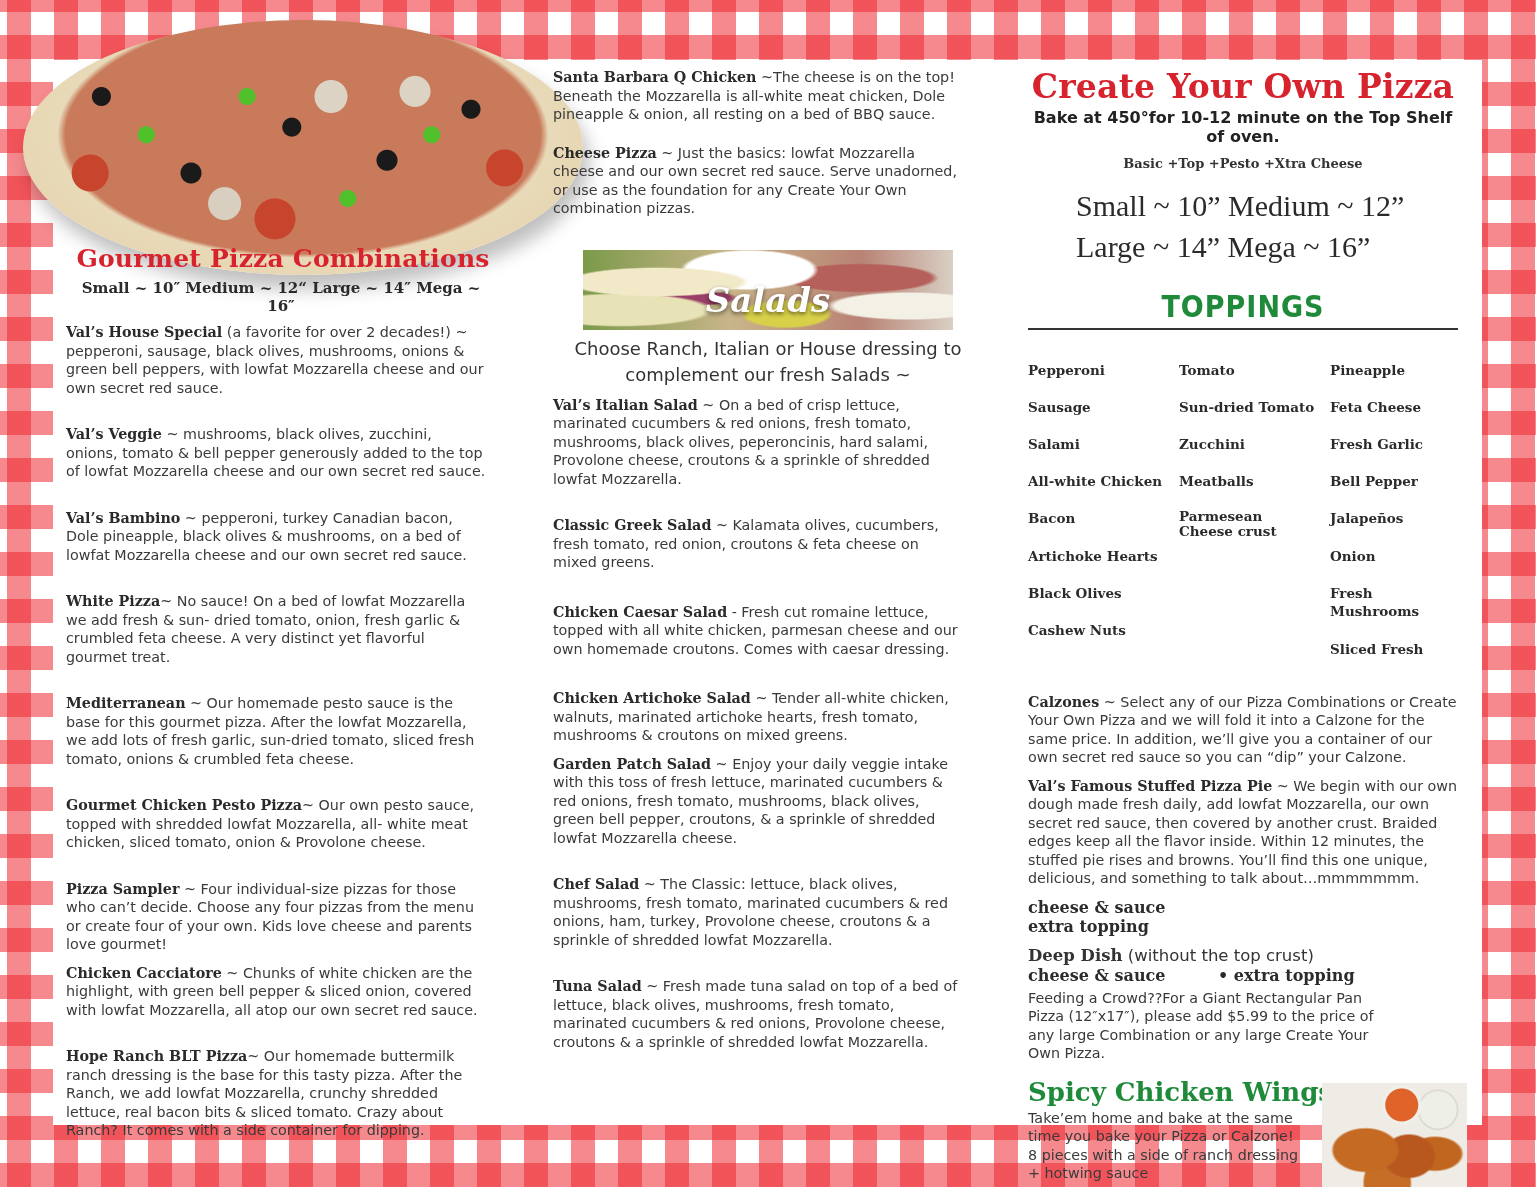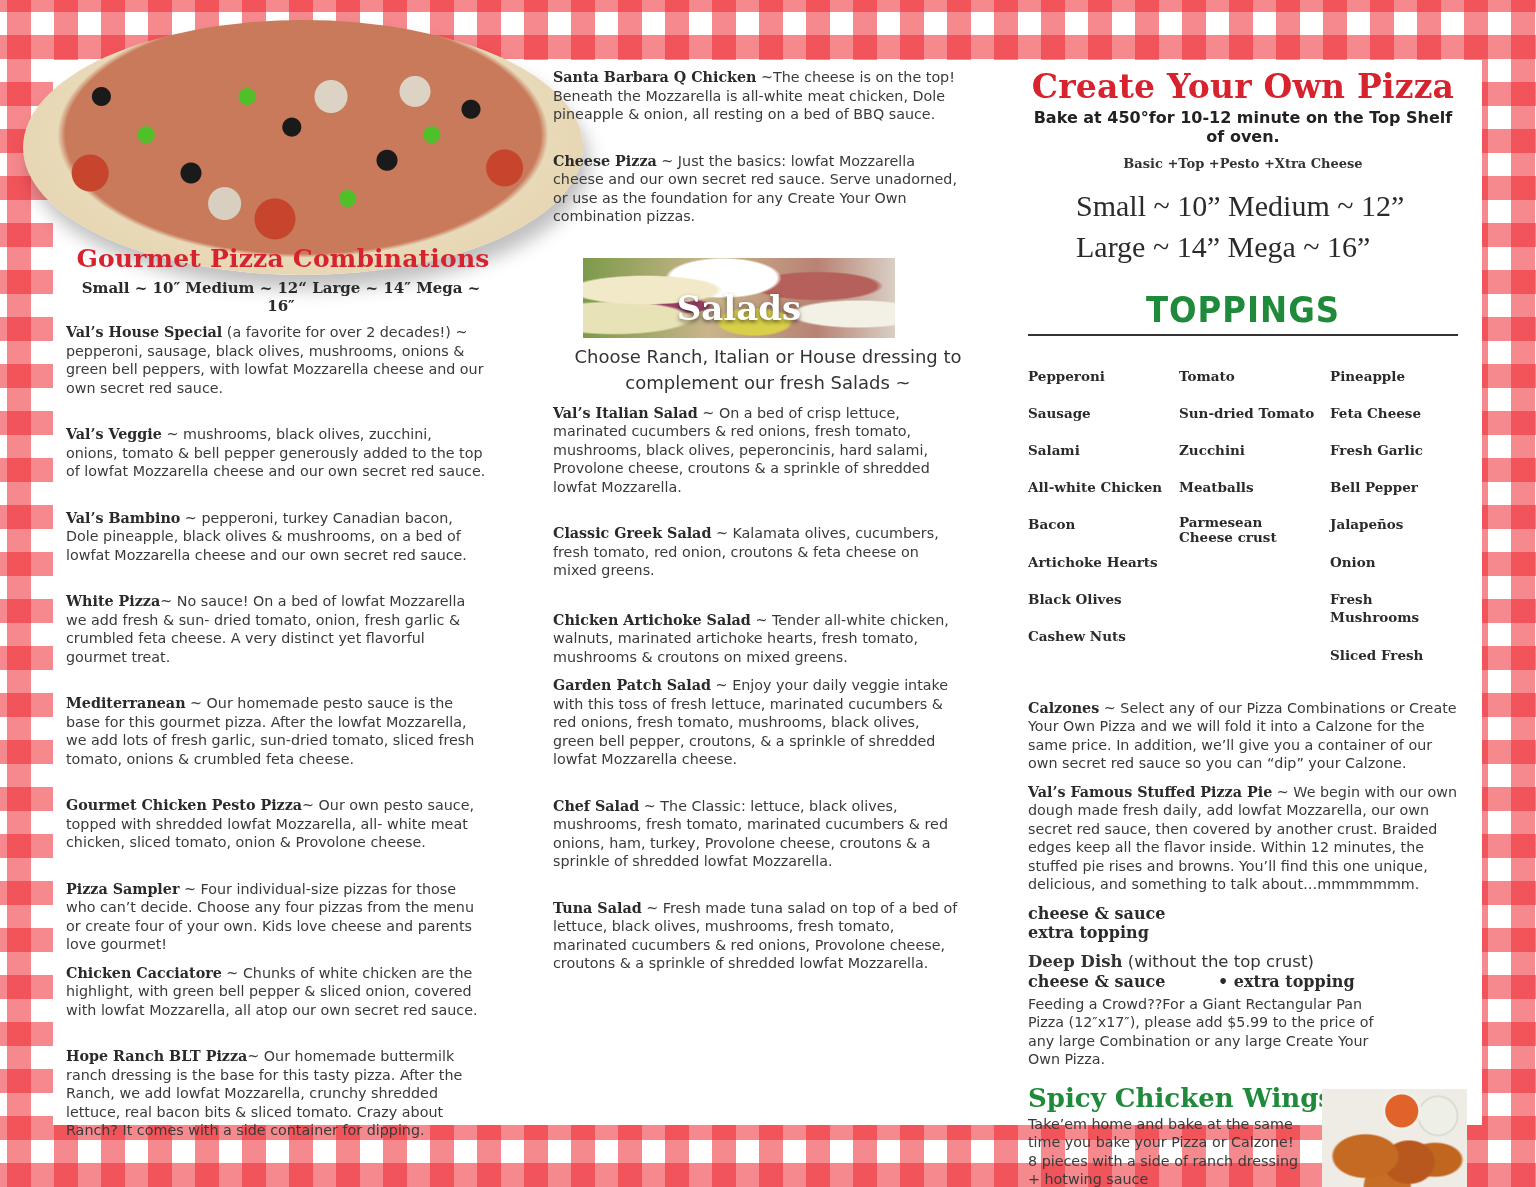--- a/index.html
+++ b/index.html
@@ -60,44 +60,45 @@
 
   .title-gourmet { font-size: 25px; text-align: center; margin-left: 2px; width: 430px; }
   .sizes-gourmet { font-size: 15px; text-align: center; margin: 6px 0 8px; width: 430px; }
 
   .item { font-size: 14.3px; line-height: 18.5px; color: #3a3a3a; }
   .item .name { font-family: "DejaVu Serif", serif; font-weight: bold; color: #2a2a2a; font-size: 14.3px; }
 
   .salads-banner {
     position: relative;
     margin: 0 0 0 30px;
-    width: 312px; height: 80px;
+    width: 370px; height: 80px;
     background:
       radial-gradient(ellipse at 20% 40%, #f2e9c8 0 20%, transparent 22%),
       radial-gradient(ellipse at 45% 25%, #ffffff 0 22%, transparent 24%),
       radial-gradient(ellipse at 75% 35%, #b5605a 0 18%, transparent 20%),
       radial-gradient(ellipse at 88% 70%, #f3f0e6 0 16%, transparent 18%),
       radial-gradient(ellipse at 10% 75%, #e8e3b6 0 18%, transparent 20%),
       radial-gradient(ellipse at 55% 80%, #d9d04a 0 14%, transparent 16%),
       radial-gradient(ellipse at 30% 60%, #9a3f68 0 10%, transparent 12%),
       linear-gradient(90deg, #7c9a4a, #c9b58a 40%, #b88274 75%, #d9cfc4);
+    font-style: italic;
   }
   .salads-banner span {
     position: absolute; left: 0; right: 0; top: 30px;
     text-align: center; color: #fff; font-size: 34px;
     font-family: "DejaVu Serif", serif; font-weight: bold;
     text-shadow: 0 2px 4px rgba(0,0,0,0.55);
   }
   .dressing { font-size: 18px; line-height: 26px; text-align: center; color: #333; margin: 6px 0 8px 20px; }
 
   .cyo-title { font-size: 33px; text-align: center; line-height: 38px; }
   .bake { font-size: 16px; text-align: center; font-weight: bold; color: #222; margin-top: 2px; font-family: "DejaVu Sans", sans-serif; }
   .basic { font-size: 13px; text-align: center; font-weight: bold; color: #333; margin-top: 10px; font-family: "DejaVu Serif", serif; }
   .big-sizes { font-family: "Liberation Serif", serif; font-size: 30px; line-height: 41px; color: #2b2b2b; margin: 14px 0 0 48px; }
-  .toppings-title { font-family: "DejaVu Sans Condensed", "DejaVu Sans", sans-serif; font-weight: bold; font-size: 36px; text-align: center; margin-top: 22px; letter-spacing: 1px; }
+  .toppings-title { font-family: "DejaVu Sans Condensed", "DejaVu Sans", sans-serif; font-weight: bold; font-size: 30px; text-align: center; margin-top: 22px; letter-spacing: 1px; }
   .rule { border-top: 2px solid #333; margin: 4px 0 12px 0; width: 430px; }
   .toppings-grid { display: grid; grid-template-columns: 151px 151px 130px; font-family: "DejaVu Serif", serif; font-weight: bold; font-size: 13.5px; line-height: 18.6px; color: #2b2b2b; }
   .toppings-grid div { white-space: pre-line; }
 
   .para { font-size: 14.3px; line-height: 18.5px; color: #3a3a3a; }
   .para .name { font-family: "DejaVu Serif", serif; font-weight: bold; color: #2a2a2a; }
   .price-lines { font-family: "DejaVu Serif", serif; font-weight: bold; font-size: 16px; line-height: 19px; color: #2b2b2b; }
   .green-head { font-family: "DejaVu Serif", serif; font-weight: bold; font-size: 26px; color: #1f8a3a; }
   .wings-img {
     position: absolute; left: 294px; top: 0; width: 145px; height: 122px;
@@ -145,37 +146,40 @@
     </div>
     <div class="item" style="margin-bottom:28px">
       <span class="name">Chicken Cacciatore</span><span> ~ Chunks of white chicken are the highlight, with green bell pepper &amp; sliced onion, covered with lowfat Mozzarella, all atop our own secret red sauce.</span>
     </div>
     <div class="item">
       <span class="name">Hope Ranch BLT Pizza</span><span>~ Our homemade buttermilk ranch dressing is the base for this tasty pizza. After the Ranch, we add lowfat Mozzarella, crunchy shredded lettuce, real bacon bits &amp; sliced tomato. Crazy about Ranch? It comes with a side container for dipping.</span>
     </div>
   </div>
 
   <div class="col col2">
-    <div class="item" style="margin-bottom:28px">
+    <div class="item" style="margin-bottom:20px">
       <span class="name">Santa Barbara Q Chicken</span><span> ~The cheese is on the top! Beneath the Mozzarella is all-white meat chicken, Dole pineapple &amp; onion, all resting on a bed of BBQ sauce.</span>
     </div>
     <div class="item" style="margin-bottom:32px">
       <span class="name">Cheese Pizza</span><span> ~ Just the basics: lowfat Mozzarella cheese and our own secret red sauce. Serve unadorned, or use as the foundation for any Create Your Own combination pizzas.</span>
     </div>
 
     <div class="salads-banner">
       <span>Salads</span>
     </div>
     <div class="dressing">Choose Ranch, Italian or House dressing to complement our fresh Salads ~</div>
 
     <div class="item" style="margin-bottom:28px">
       <span class="name">Val’s Italian Salad</span><span> ~ On a bed of crisp lettuce, marinated cucumbers &amp; red onions, fresh tomato, mushrooms, black olives, peperoncinis, hard salami, Provolone cheese, croutons &amp; a sprinkle of shredded lowfat Mozzarella.</span>
     </div>
     <div class="item" style="margin-bottom:31px">
       <span class="name">Classic Greek Salad</span><span> ~ Kalamata olives, cucumbers, fresh tomato, red onion, croutons &amp; feta cheese on mixed greens.</span>
+    </div>
+    <div class="item" style="margin-bottom:31px">
+      <span class="name">Chicken Caesar Salad</span><span> - Fresh cut romaine lettuce, topped with all white chicken, parmesan cheese and our own homemade croutons. Comes with caesar dressing.</span>
     </div>
     <div class="item" style="margin-bottom:10px">
       <span class="name">Chicken Artichoke Salad</span><span> ~ Tender all-white chicken, walnuts, marinated artichoke hearts, fresh tomato, mushrooms &amp; croutons on mixed greens.</span>
     </div>
     <div class="item" style="margin-bottom:28px">
       <span class="name">Garden Patch Salad</span><span> ~ Enjoy your daily veggie intake with this toss of fresh lettuce, marinated cucumbers &amp; red onions, fresh tomato, mushrooms, black olives, green bell pepper, croutons, &amp; a sprinkle of shredded lowfat Mozzarella cheese.</span>
     </div>
     <div class="item" style="margin-bottom:28px">
       <span class="name">Chef Salad</span><span> ~ The Classic: lettuce, black olives, mushrooms, fresh tomato, marinated cucumbers &amp; red onions, ham, turkey, Provolone cheese, croutons &amp; a sprinkle of shredded lowfat Mozzarella.</span>
     </div>

